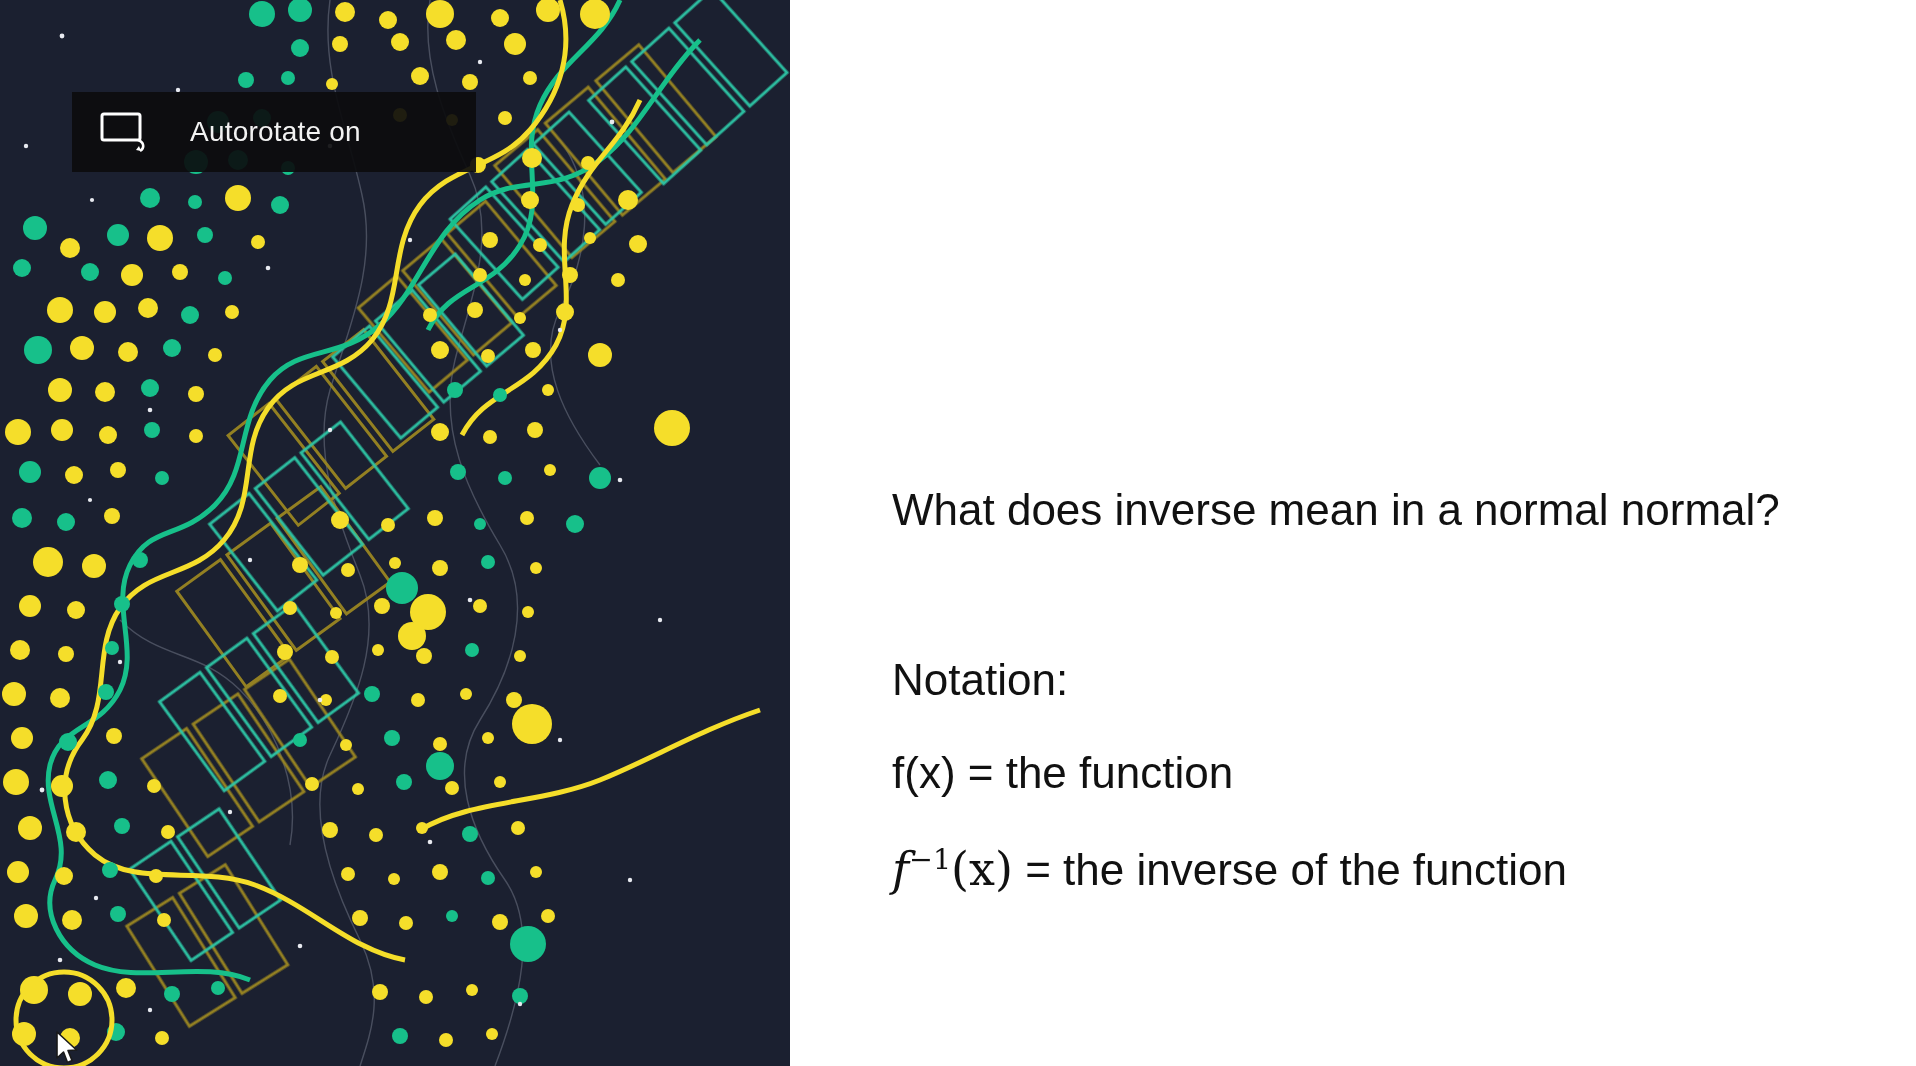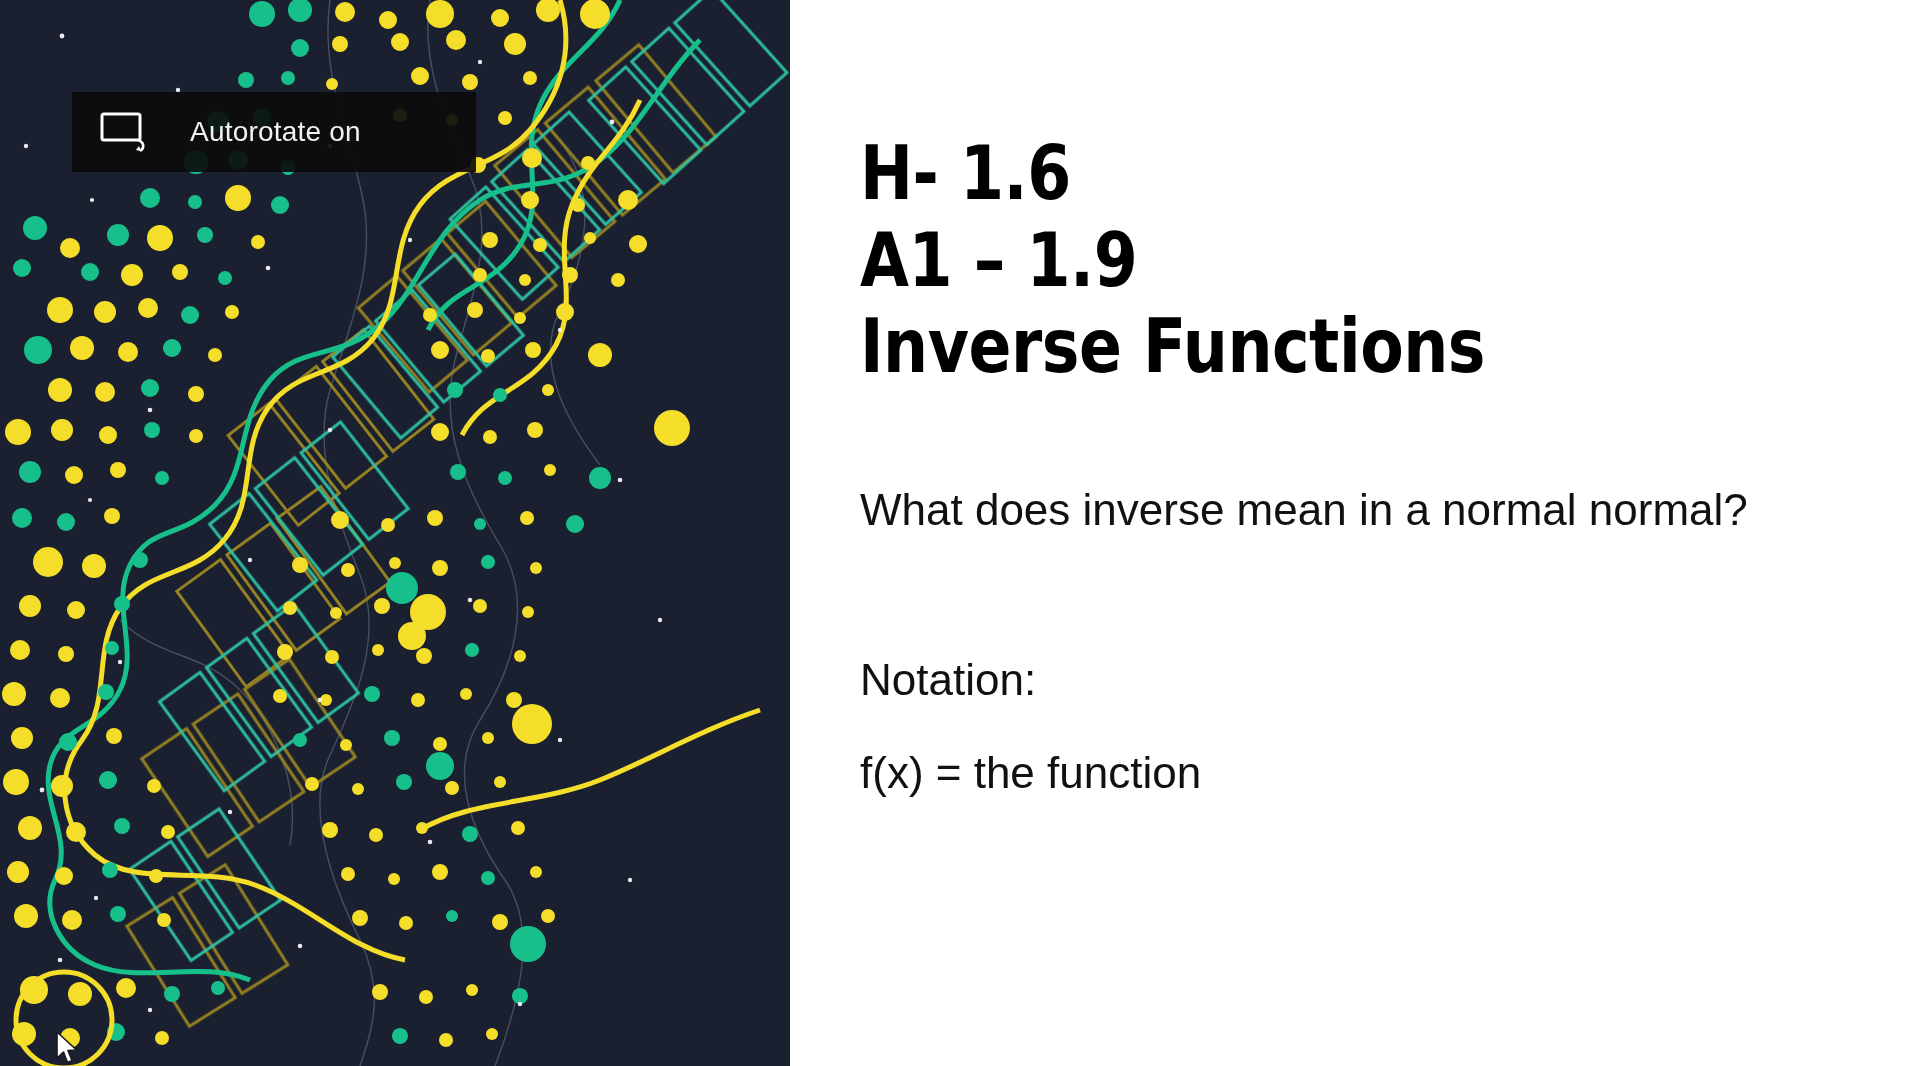--- a/index.html
+++ b/index.html
@@ -12,20 +12,21 @@
     height: 1066px;
     overflow: hidden;
     font-family: "Liberation Sans", sans-serif;
   }
   #screen {
     position: relative;
     width: 1916px;
     height: 1066px;
     background: #ffffff;
     display: flex;
+    gap: 32px;
   }
 
   
   #art-panel {
     position: relative;
     width: 790px;
     height: 1066px;
     background: #1b2030;
     overflow: hidden;
     flex: 0 0 790px;
@@ -537,27 +538,25 @@
 
     <span id="cursor">
       <svg width="26" height="38" viewBox="0 0 26 38">
         <path d="M2 2 L2 28 L8.5 22 L12.5 32.5 L17 30.5 L13 20.5 L21.5 20 Z" fill="#ffffff" stroke="#1a1a1a" stroke-width="1.6" stroke-linejoin="round"></path>
       </svg>
     </span>
   </div>
 
   <div id="content">
 
-    <div id="title-block">
-      <div class="title-line t1">H- 1.6</div>
-      <div class="title-line t2">A1 – 1.9</div>
-      <div class="title-line t3">Inverse Functions</div>
+
+    <div id="subtitle">What does inverse mean in a normal normal?</div>
+
+    <div id="notation-label">Notation:</div>
+
+    <div id="fx-line">f(x) = the function</div>
+
+    <div id="finv-line">
+      <span class="math"><span>f</span><sup>−1</sup><span class="paren">(x)</span></span><span> = the inverse of the function</span>
     </div>
-
-    <div id="subtitle">What does inverse mean in a normal normal?</div>
-
-    <div id="notation-label">Notation:</div>
-
-    <div id="fx-line">f(x) = the function</div>
-
 
   </div>
 </div>
 
 </body></html>

